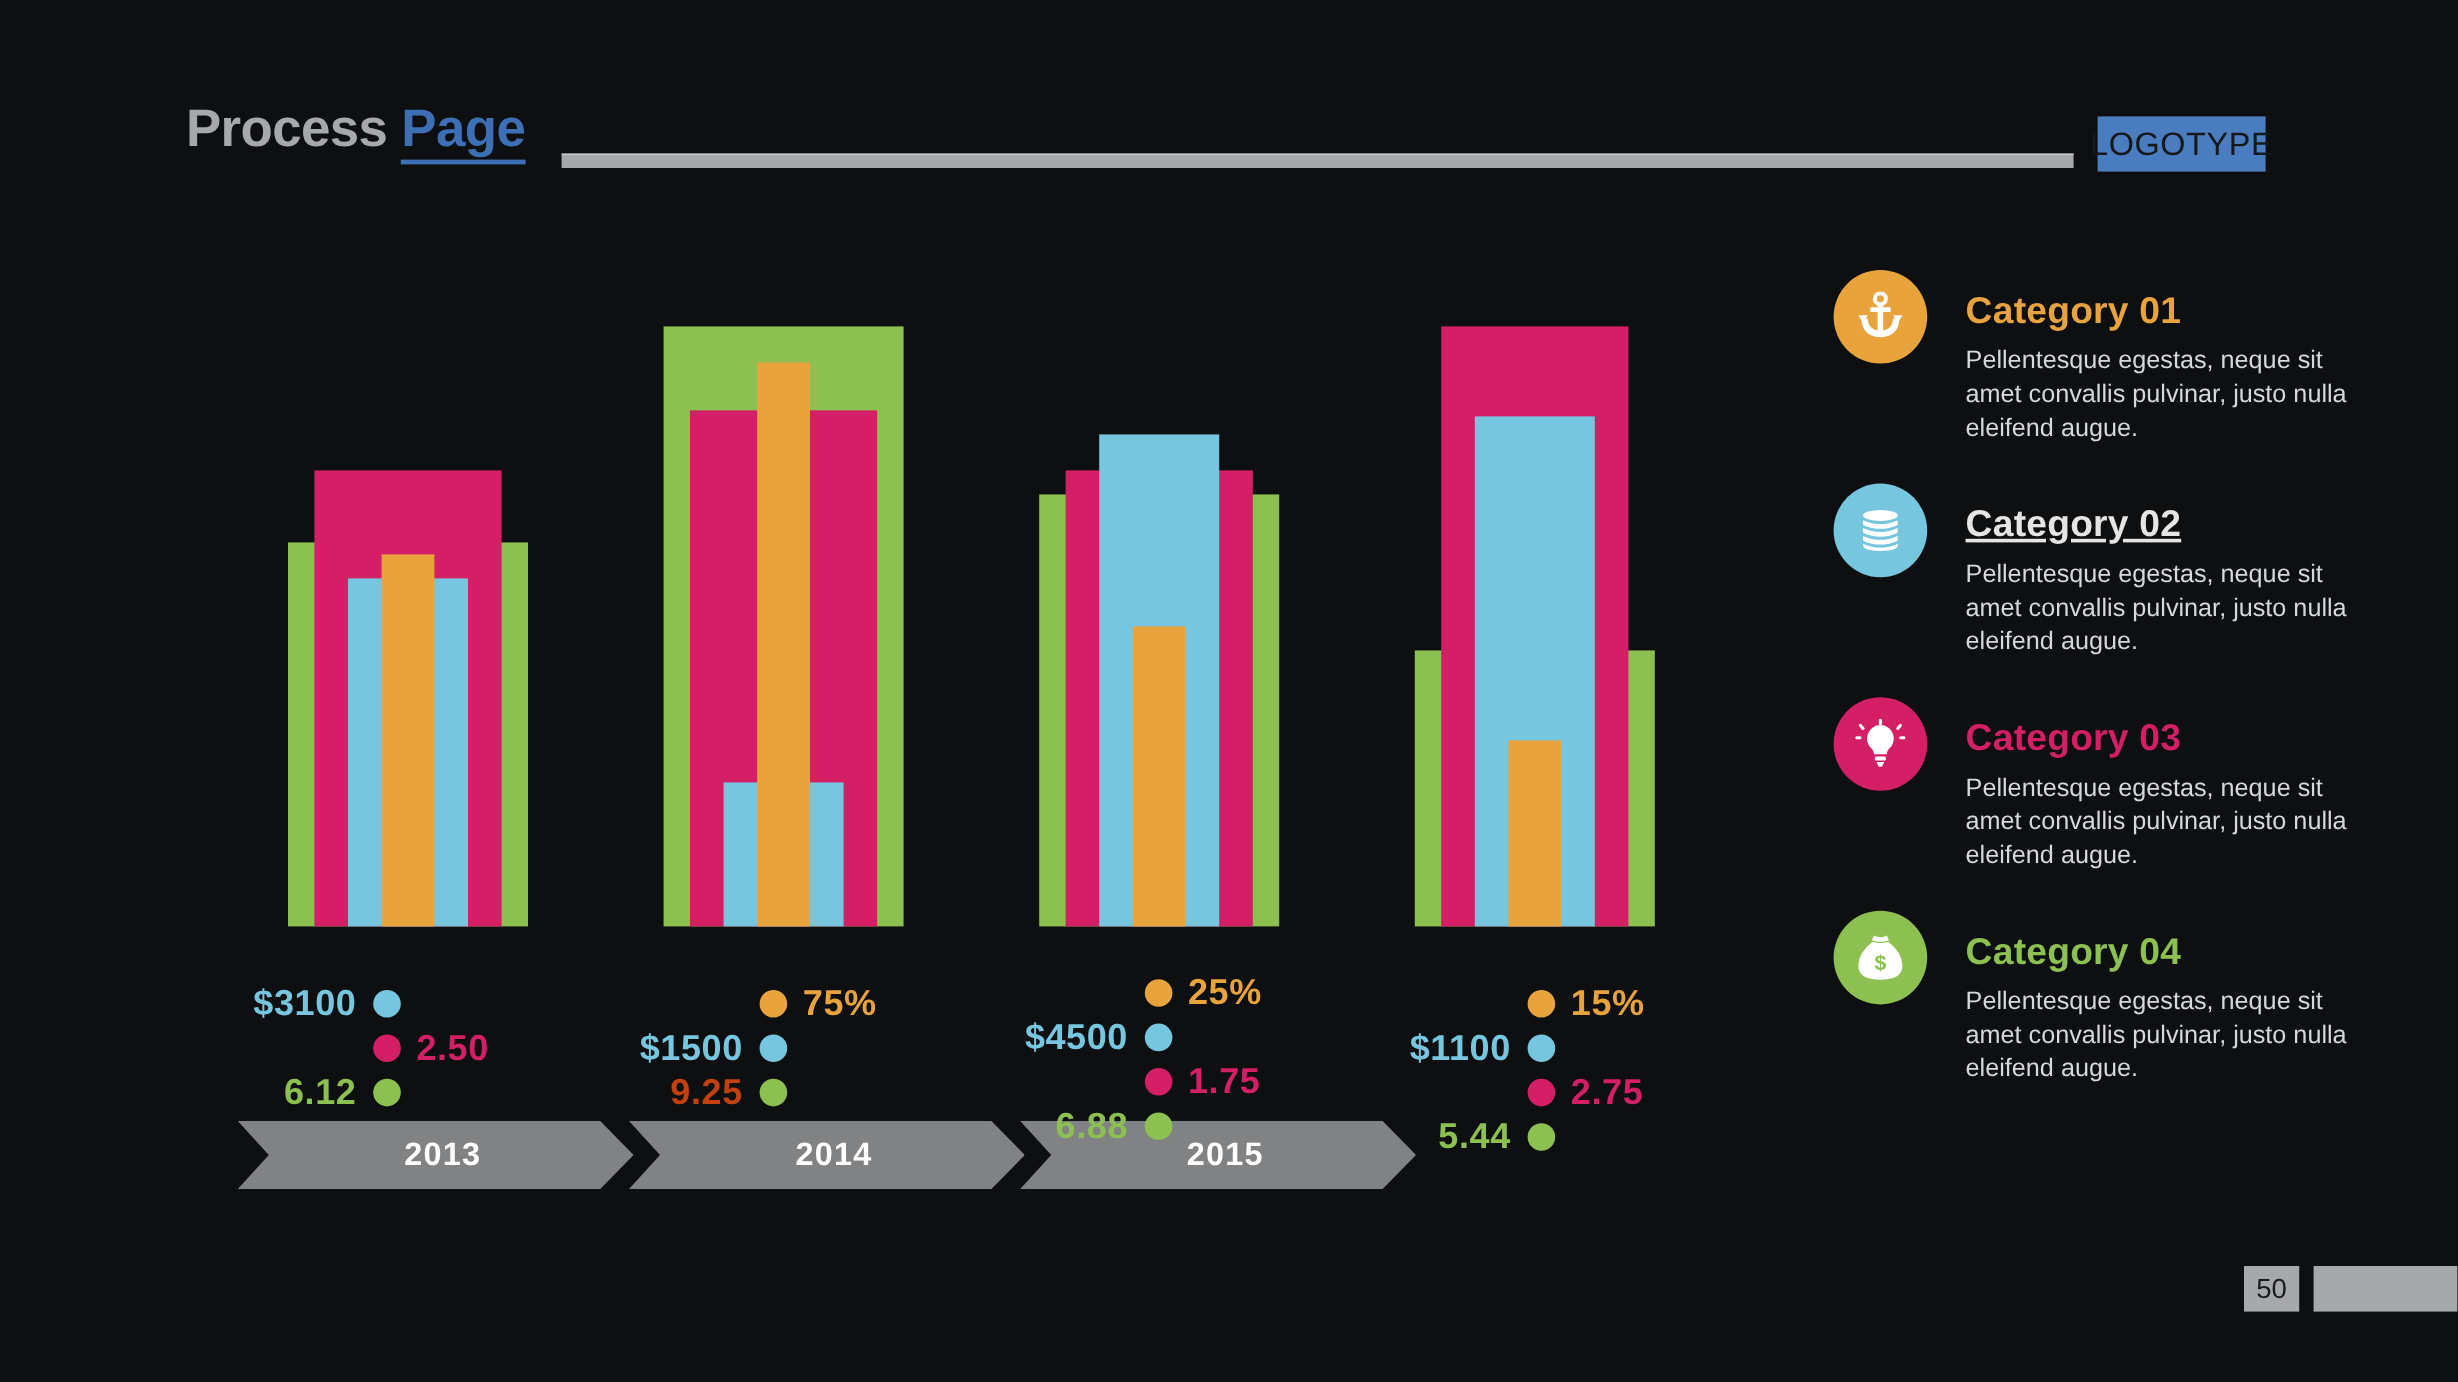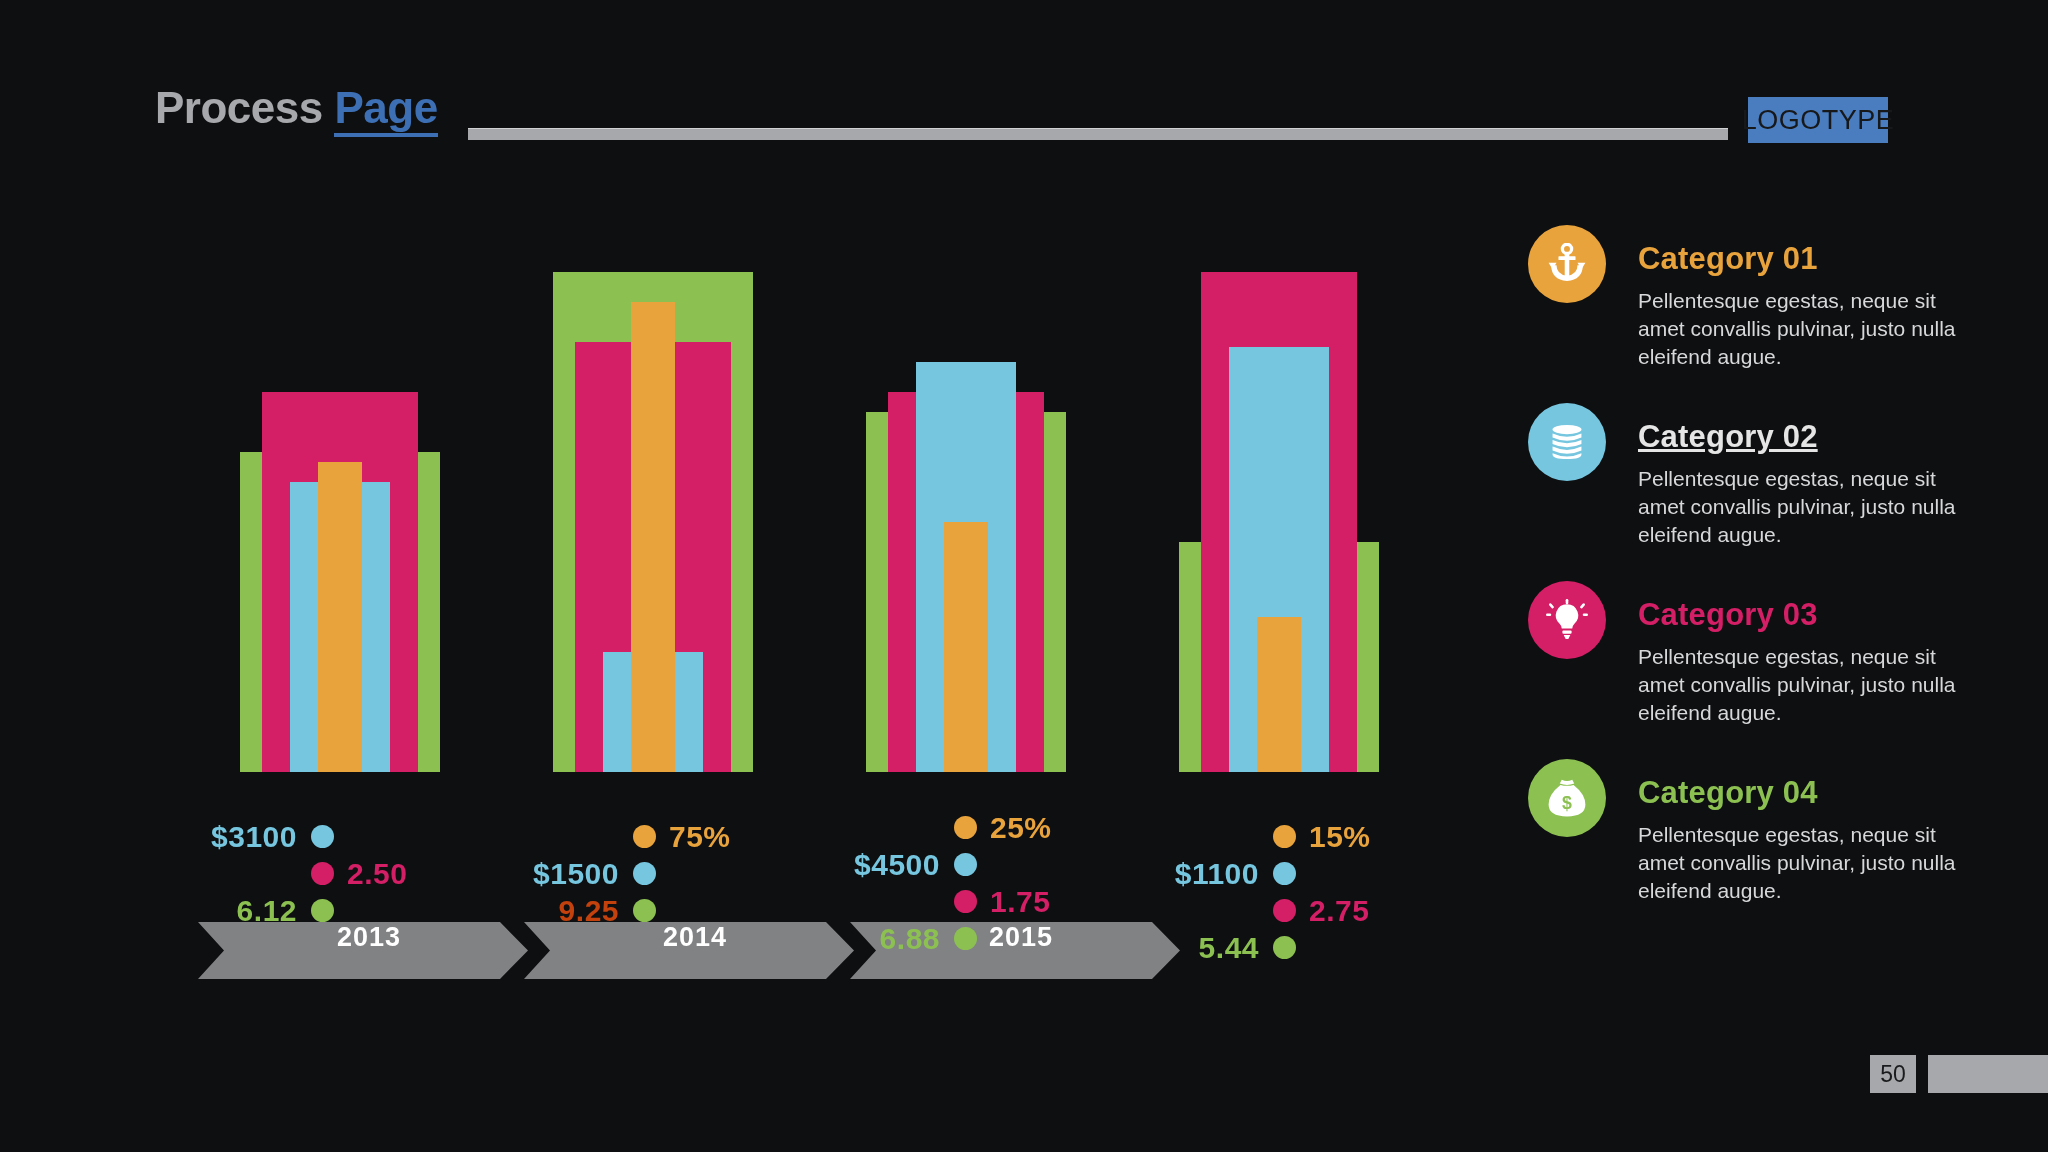--- a/index.html
+++ b/index.html
@@ -94,28 +94,28 @@
   
   #ribbons {
     position: absolute;
     left: 0;
     top: 743px;
     height: 57px;
     width: 1500px;
   }
   .ribbon {
     position: absolute;
-    top: 4px;
+    top: 16px;
     height: 57px;
     background: #808284;
     color: #ffffff;
     font-size: 27px;
     font-weight: bold;
     display: flex;
-    align-items: flex-start;
+    align-items: center;
     justify-content: center;
     letter-spacing: 1px;
   }
   .ribbon.start {
     clip-path: polygon(0 0, calc(100% - 28px) 0, 100% 50%, calc(100% - 28px) 100%, 0 100%, 26px 50%);
   }
   .ribbon.mid {
     clip-path: polygon(0 0, calc(100% - 28px) 0, 100% 50%, calc(100% - 28px) 100%, 0 100%, 26px 50%);
   }
   .ribbon .ribbon-label { transform: translateX(6px); }

